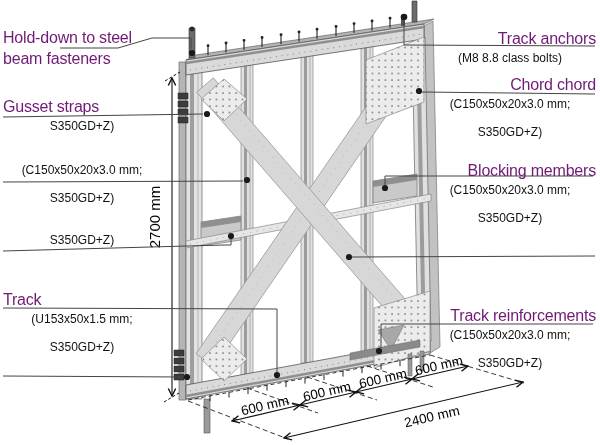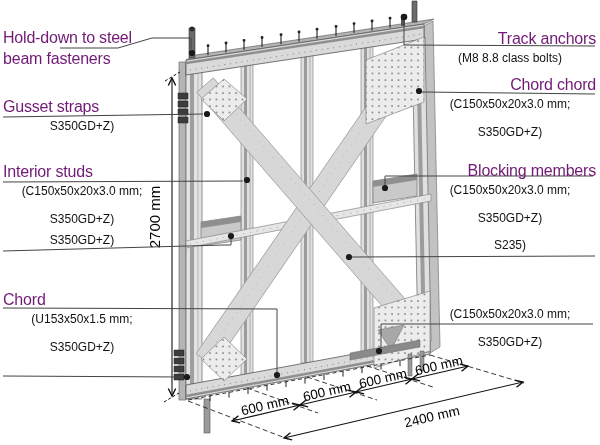--- a/index.html
+++ b/index.html
@@ -205,48 +205,47 @@
   </svg>
 
   <div class="lbl left" style="top:27px">
     <div class="h">Hold-down to steel beam fasteners</div>
   </div>
   <div class="lbl left" style="top:96px">
     <div class="h">Gusset straps</div>
     <div class="s">S350GD+Z)</div>
   </div>
   <div class="lbl left" style="top:161px">
-    <div class="h">Interior studs</div>
     <div class="s">(C150x50x20x3.0 mm;</div>
     <div class="s">S350GD+Z)</div>
   </div>
   <div class="lbl left" style="top:231px">
     <div class="s">S350GD+Z)</div>
   </div>
   <div class="lbl left" style="top:289px">
-    <div class="h">Chord</div>
+    <div class="h">Track</div>
     <div class="s">(U153x50x1.5 mm;</div>
     <div class="s">S350GD+Z)</div>
   </div>
 
   <div class="lbl right" style="top:28px">
     <div class="h">Track anchors</div>
     <div class="s">(M8 8.8 class bolts)</div>
   </div>
   <div class="lbl right" style="top:74px">
     <div class="h">Chord chord</div>
     <div class="s">(C150x50x20x3.0 mm;</div>
     <div class="s">S350GD+Z)</div>
   </div>
   <div class="lbl right" style="top:160px">
     <div class="h">Blocking members</div>
     <div class="s">(C150x50x20x3.0 mm;</div>
     <div class="s">S350GD+Z)</div>
   </div>
   <div class="lbl right" style="top:236px">
-    <div class="s">S235)</div>
   </div>
   <div class="lbl right" style="top:305px">
+    <div class="h">Track reinforcements</div>
     <div class="s">(C150x50x20x3.0 mm;</div>
     <div class="s">S350GD+Z)</div>
   </div>
 
 </div>
 
 </body></html>

